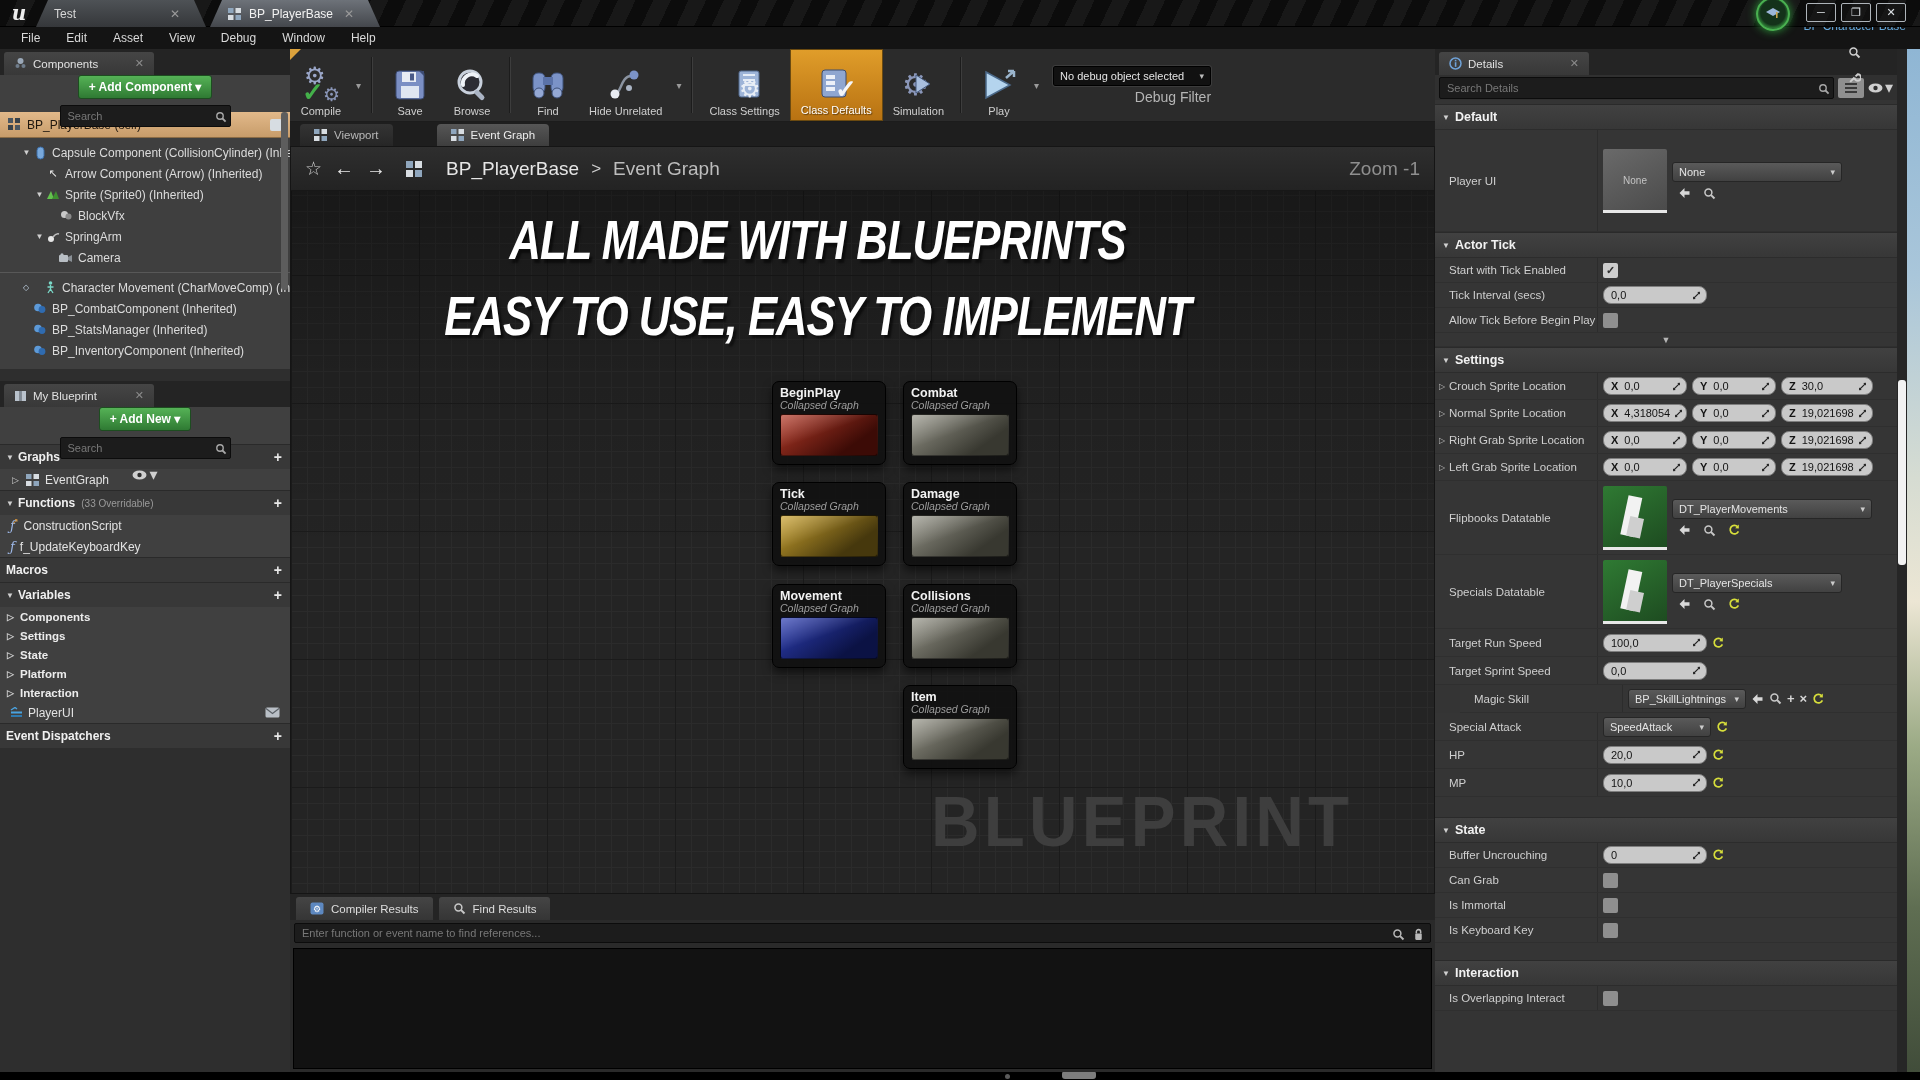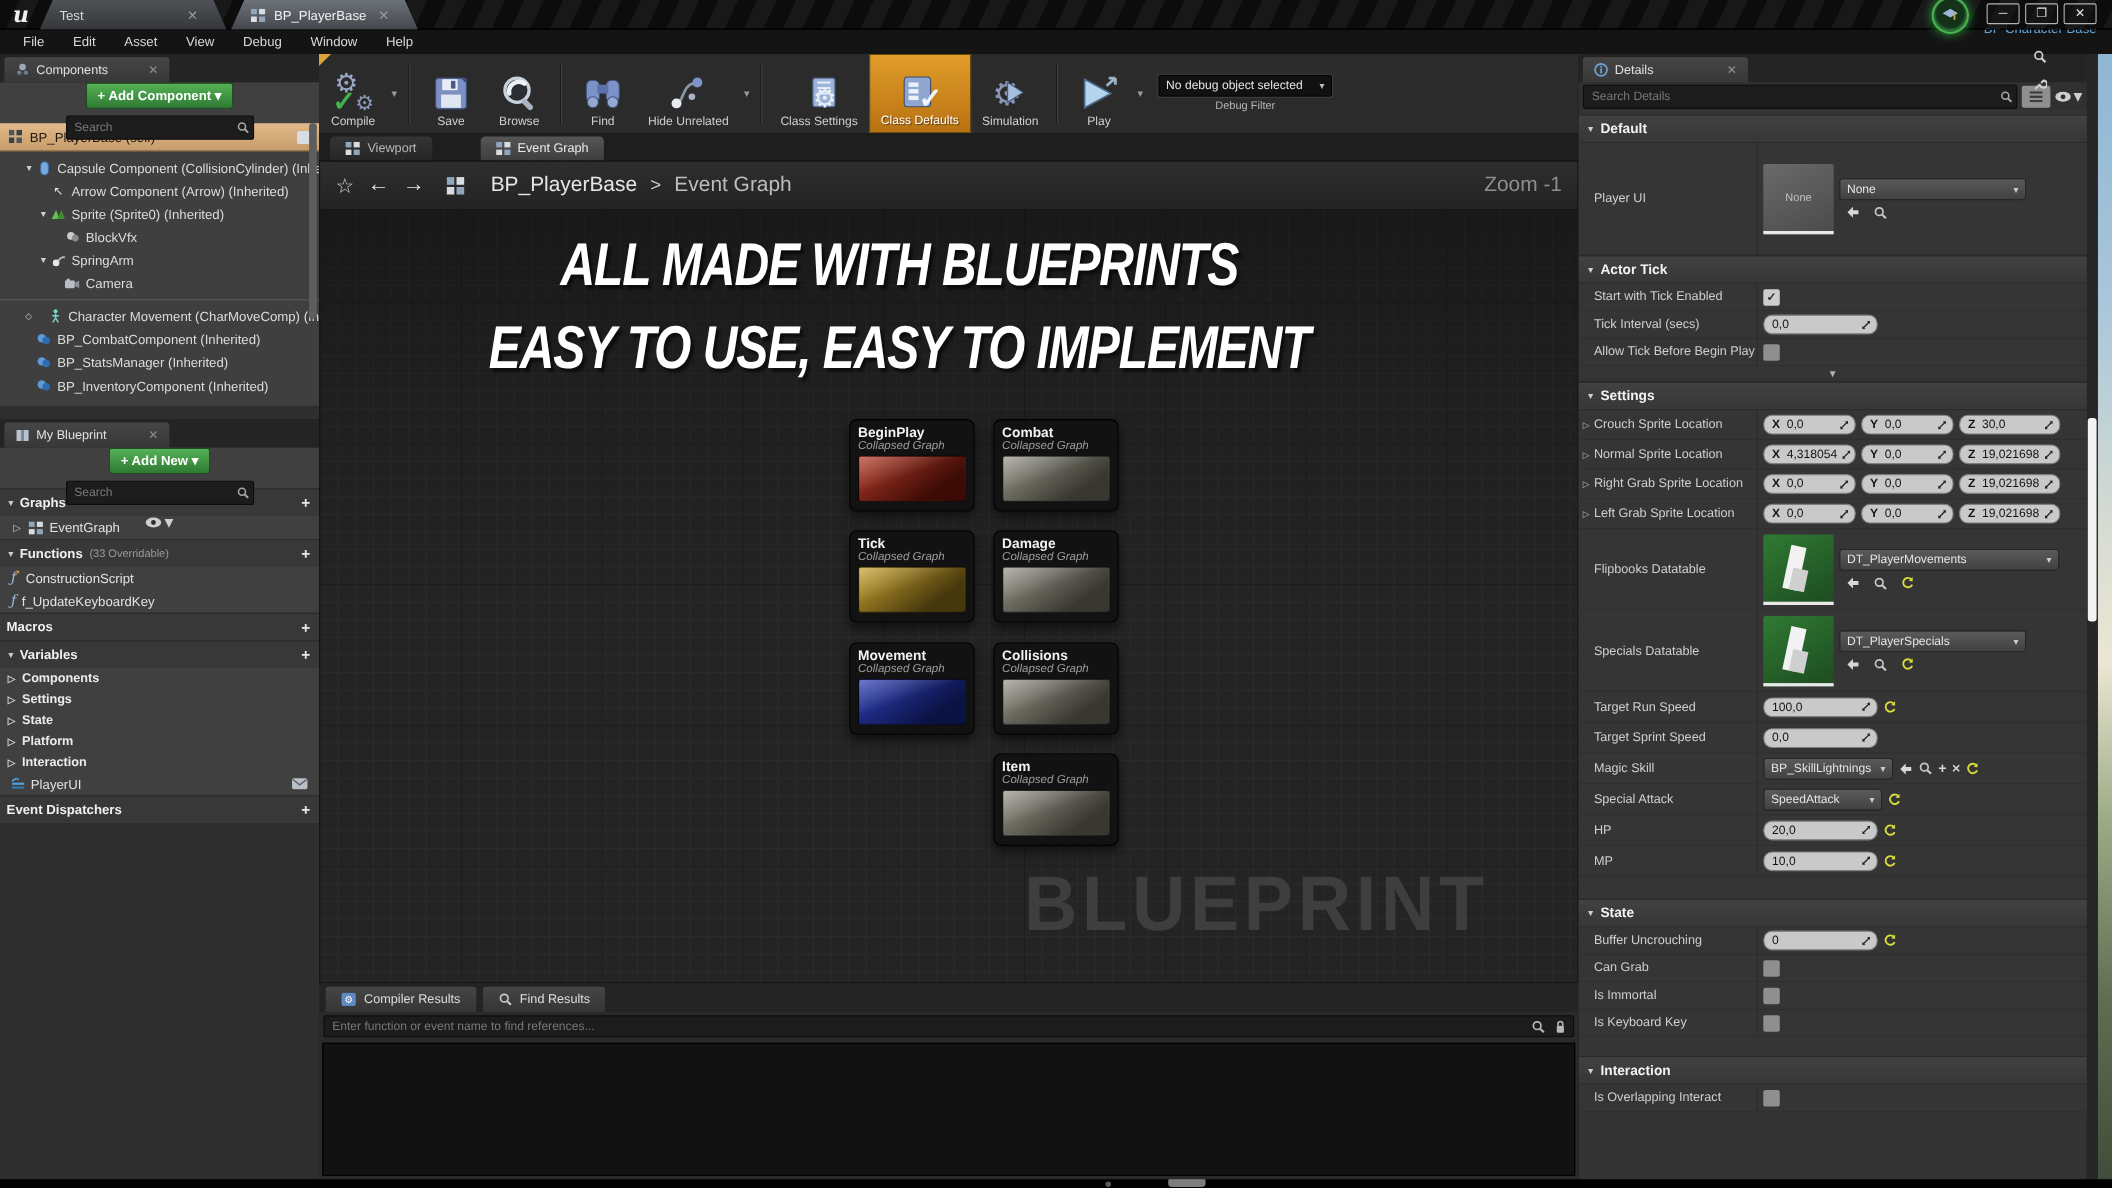--- a/index.html
+++ b/index.html
@@ -92,21 +92,21 @@
   .tb-item .tb-ico { height:40px; display:flex; align-items:center; justify-content:center; }
   .tb-item .tb-label { color:#cfcfcf; font-size:11px; white-space:nowrap; }
   .tb-item.active .tb-label { color:#fff; text-shadow:1px 1px 1px rgba(0,0,0,.5); }
   .tb-caret { color:#9a9a9a; font-size:10px; align-self:center; padding:0 4px; }
   .tb-div { width:2px; margin:8px 6px; background:linear-gradient(#1c1c1c,#1c1c1c);
     border-right:1px solid #3d3d3d; }
   .debug-group { display:flex; flex-direction:column; justify-content:center; gap:3px; padding-left:10px; }
   .debug-dd { width:158px; height:20px; background:#111; border:1px solid #000; outline:1px solid #3c3c3c;
     border-radius:2px; color:#e4e4e4; font-size:11px; display:flex; align-items:center; padding:0 6px; gap:6px; }
   .debug-dd .dd-caret { margin-left:auto; color:#bbb; font-size:9px; }
-  .debug-label { color:#b5b5b5; font-size:10px; text-align:center; }
+  .debug-label { color:#b5b5b5; font-size:14px; text-align:right; }
 
   
   .doc-tabs { position:absolute; left:290px; top:122px; width:1145px; height:24px; background:#1e1e1e;
     display:flex; align-items:flex-end; }
   .doc-tab { height:22px; display:flex; align-items:center; gap:6px; padding:0 14px; font-size:11.5px;
     border-radius:4px 4px 0 0; margin-left:10px; color:#b8b8b8; background:linear-gradient(#343434,#262626); }
   .doc-tab.active { background:linear-gradient(#565656,#3e3e3e); color:#ececec; margin-left:44px; }
 
   
   .graph { position:absolute; left:290px; top:146px; width:1145px; height:748px; background:#242424;
@@ -1142,21 +1142,21 @@
                 <span style="display: inline-flex; align-items: center;">
                   <svg width="9" height="9" viewBox="0 0 10 10">
                     <path d="M2 8 L8 2" stroke="#222" stroke-width="1.3"></path>
                     <polygon points="8.8,0.8 8.8,4 5.8,1.2" fill="#222"></polygon>
                     <polygon points="1.2,9.2 1.2,6 4.2,8.8" fill="#222"></polygon>
                   </svg>
                 </span>
               </span>
             </div>
           </div>
-          <div class="det-row dropdown_tools" style="height: 28px;">
+          <div class="det-row dropdown_tools" style="height: 28px; margin-left: 25px;">
             <span class="det-exp"></span>
             <span class="det-label">Magic Skill</span>
             <div class="det-value">
               <span class="ddl" style="width: 118px;">
                 <span>BP_SkillLightnings</span>
                 <span class="dd-caret">▾</span>
               </span>
               <span style="display: inline-flex; align-items: center;">
                 <svg width="13" height="12" viewBox="0 0 12 12">
                   <path d="M11 4.2 H6 V1 L1 6 L6 11 V7.8 H11 Z" fill="#d8d8d8"></path>

